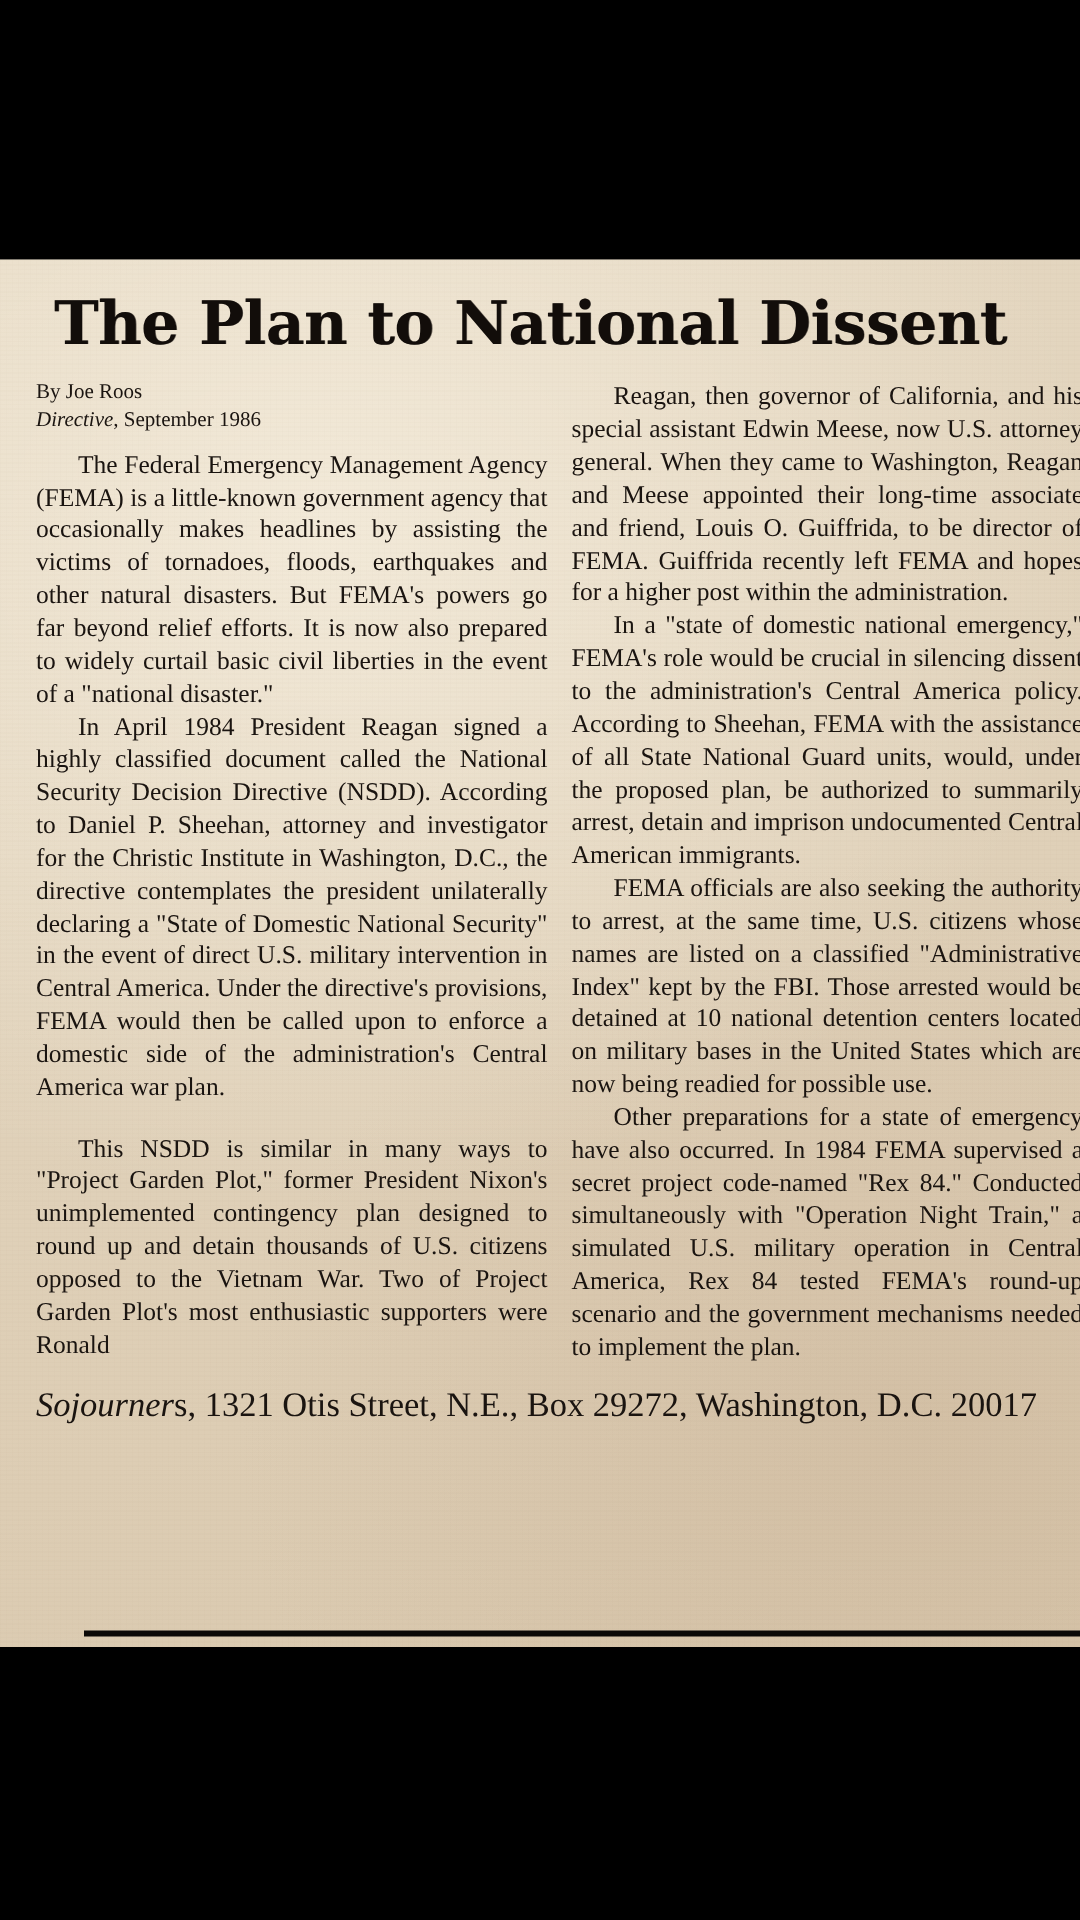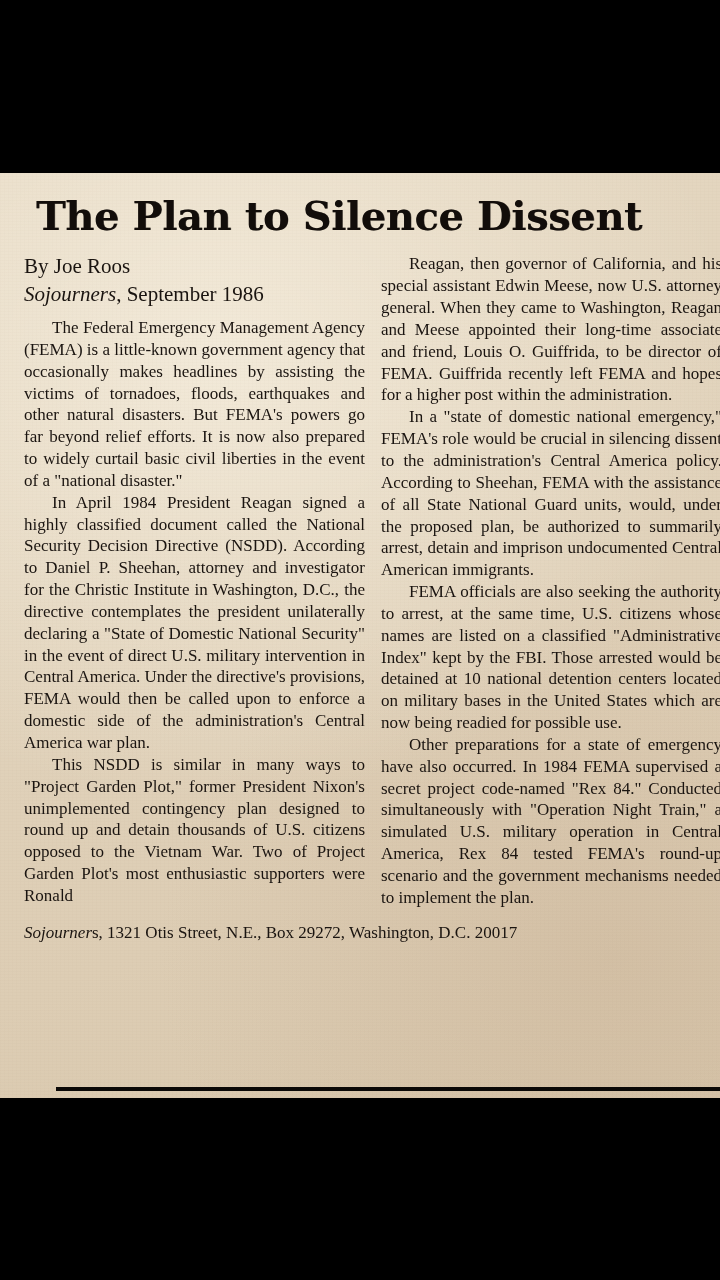--- a/index.html
+++ b/index.html
@@ -72,48 +72,49 @@
     margin-top: 16px;
     gap: 16px;
   }
   .col {
     width: 341px;
     flex: 0 0 341px;
   }
   .col-left { padding-left: 2px; }
 
   .byline {
-    font-size: 21px;
+    font-size: 14px;
     line-height: 1.30;
     margin: 0 0 9px 0;
     text-align: left;
   }
   .byline .pub {
     font-style: italic;
   }
 
   p.body {
     margin: 0;
     font-size: 17px;
     line-height: 1.285;
     text-align: justify;
     text-indent: 28px;
     -webkit-hyphens: none;
     hyphens: none;
   }
   p.body.gap-before {
+    margin-top: 19px;
   }
   p.body.last-line-natural {
     text-align-last: left;
   }
 
   
   .footer-line {
     margin-top: 14px;
-    font-size: 17px;
+    font-size: 23px;
     line-height: 1.2;
     white-space: nowrap;
     padding-left: 2px;
   }
   .footer-line .pub {
     font-style: italic;
   }
 
   
   .bottom-rule {
@@ -129,29 +130,29 @@
 </head>
 <body>
 
 <div id="screen">
 
   <div id="clipping">
     <div id="grain"></div>
 
     <div id="content">
 
-      <h1 class="headline">The Plan to Silence Dissent</h1>
+      <h1 class="headline">The Plan to National Dissent</h1>
 
       <div class="columns">
 
         <div class="col col-left">
 
           <div class="byline">
             <div>By Joe Roos</div>
-            <div><span class="pub">Sojourners</span><span>, September 1986</span></div>
+            <div><span class="pub">Directive</span><span>, September 1986</span></div>
           </div>
 
           <p class="body">The Federal Emergency Management Agency (FEMA) is a little-known government agency that occasionally makes headlines by assisting the victims of tornadoes, floods, earthquakes and other natural disasters. But FEMA's powers go far beyond relief efforts. It is now also prepared to widely curtail basic civil liberties in the event of a "national disaster."</p>
 
           <p class="body last-line-natural">In April 1984 President Reagan signed a highly classified document called the National Security Decision Directive (NSDD). According to Daniel P. Sheehan, attorney and investigator for the Christic Institute in Washington, D.C., the directive contemplates the president unilaterally declaring a "State of Domestic National Security" in the event of direct U.S. military intervention in Central America. Under the directive's provisions, FEMA would then be called upon to enforce a domestic side of the administration's Central America war plan.</p>
 
           <p class="body gap-before">This NSDD is similar in many ways to "Project Garden Plot," former President Nixon's unimplemented contingency plan designed to round up and detain thousands of U.S. citizens opposed to the Vietnam War. Two of Project Garden Plot's most enthusiastic supporters were Ronald</p>
 
         </div>
 

